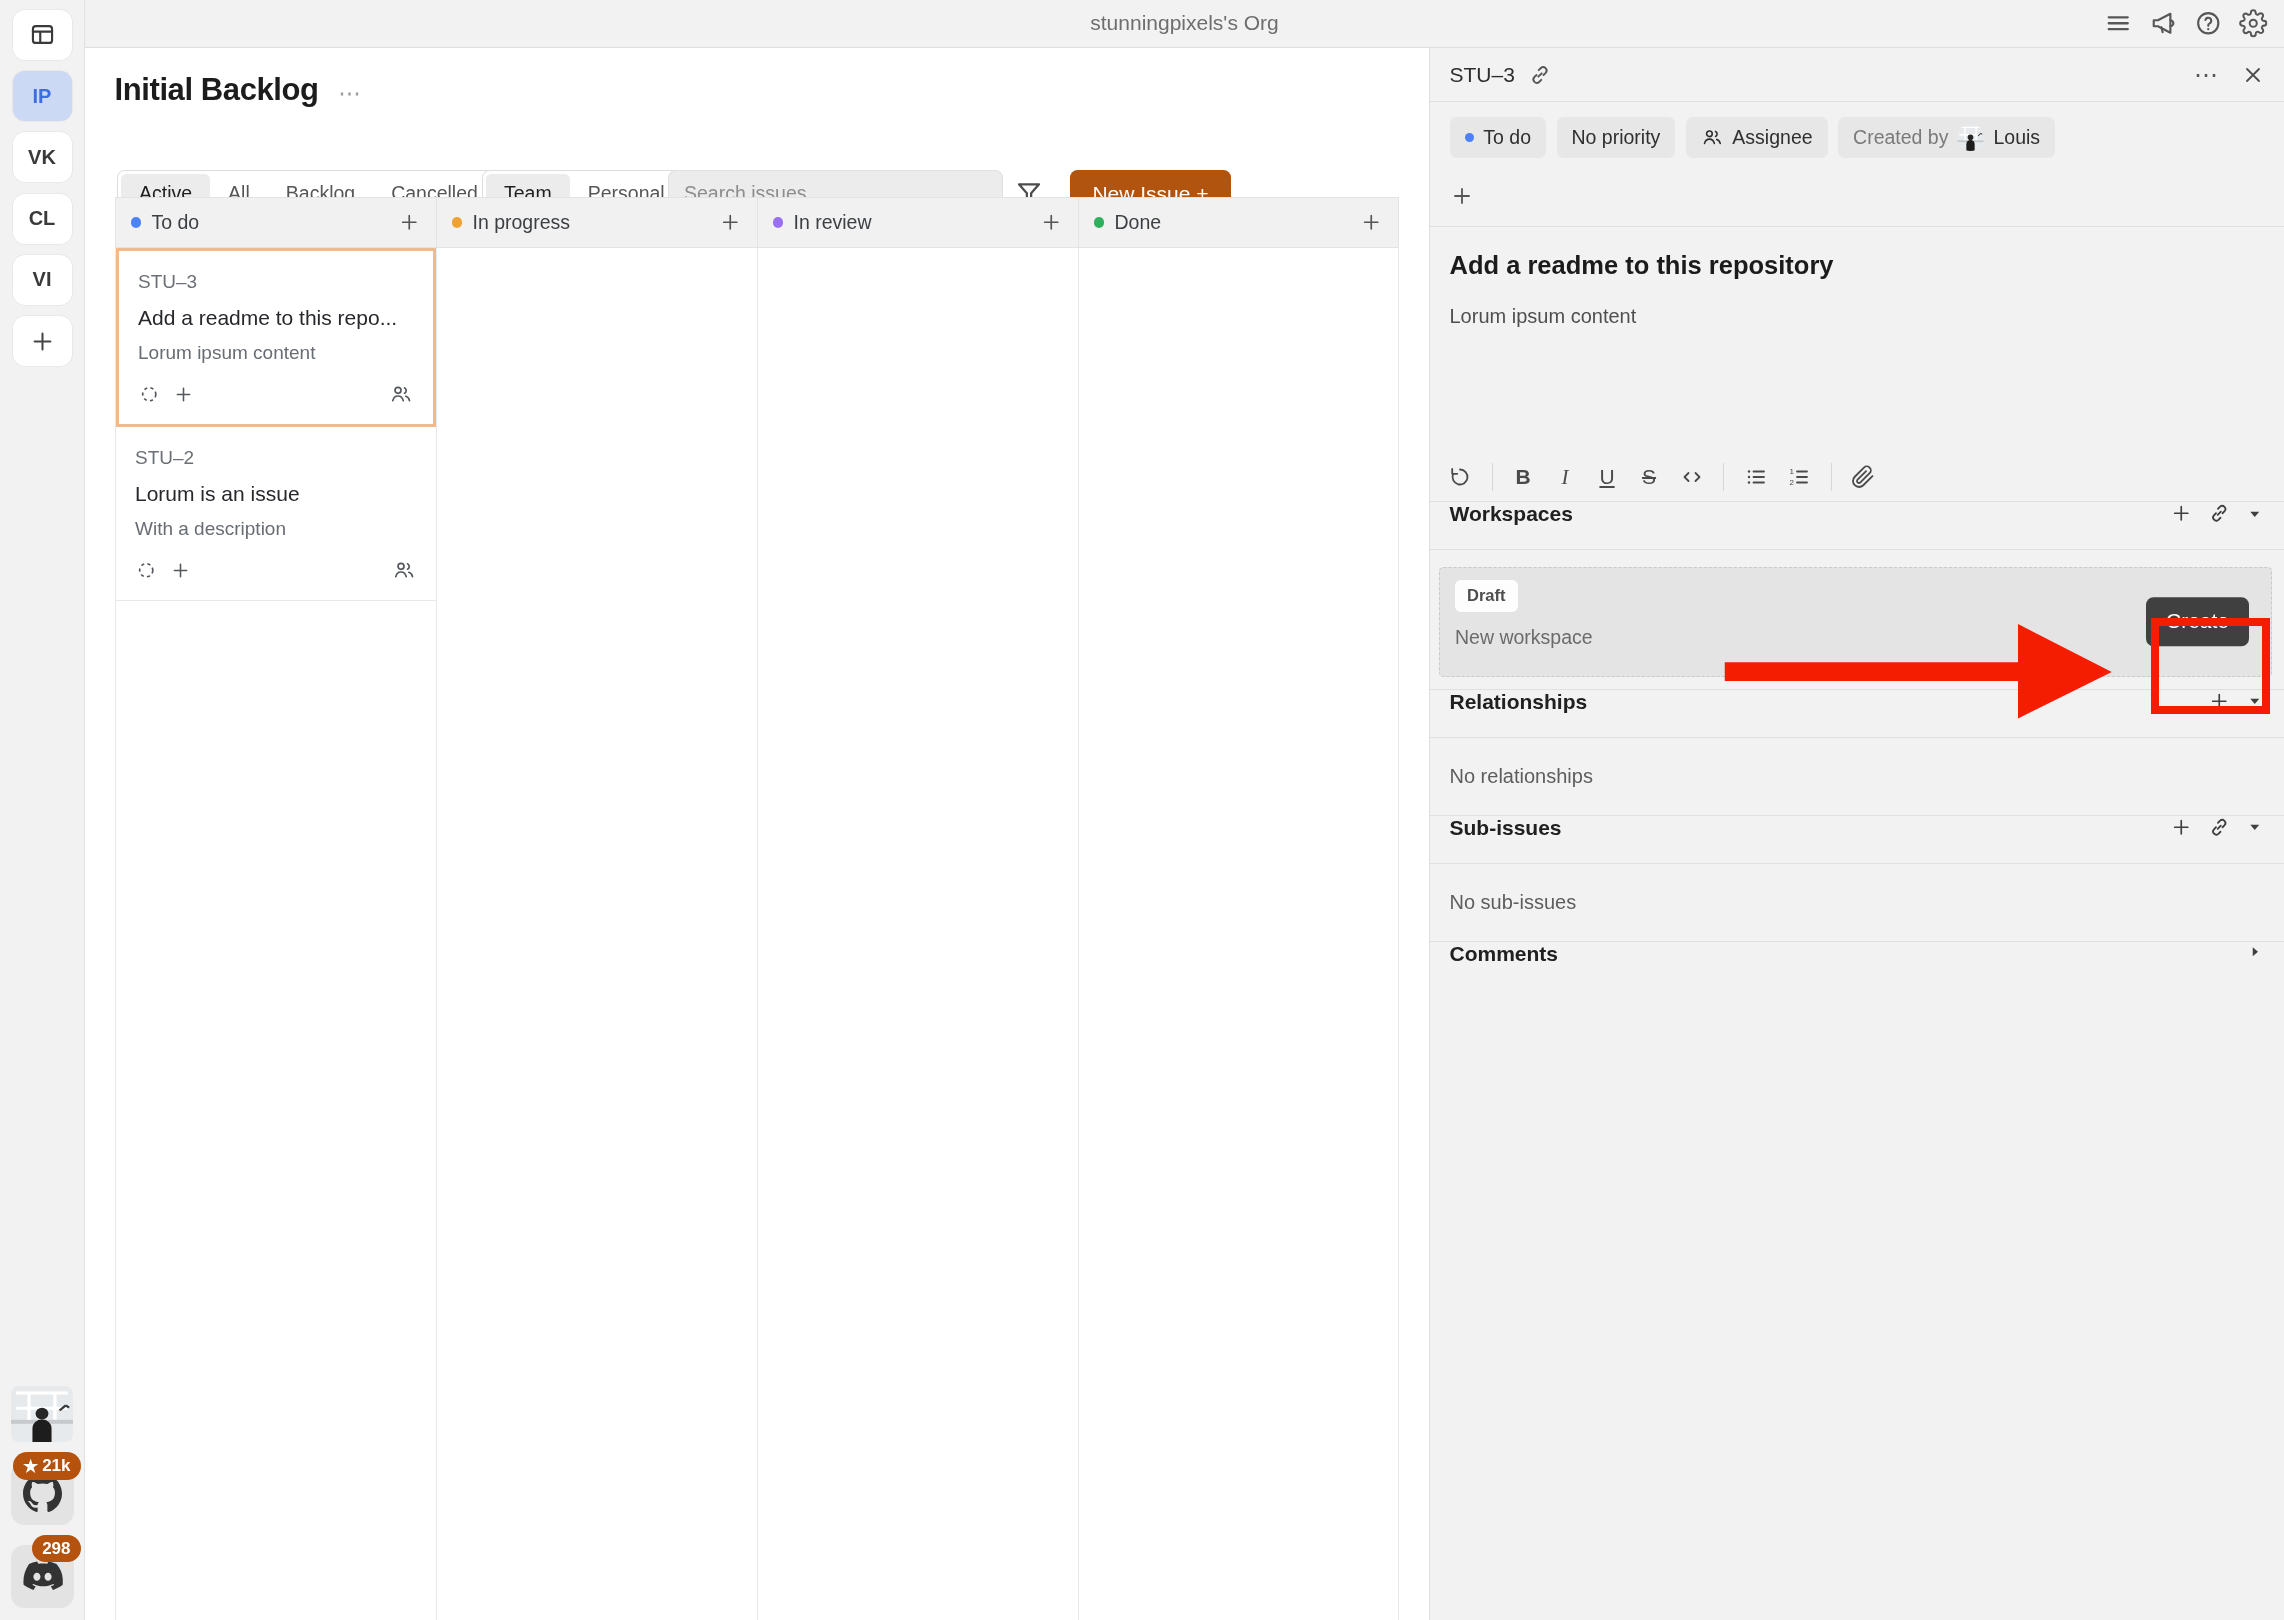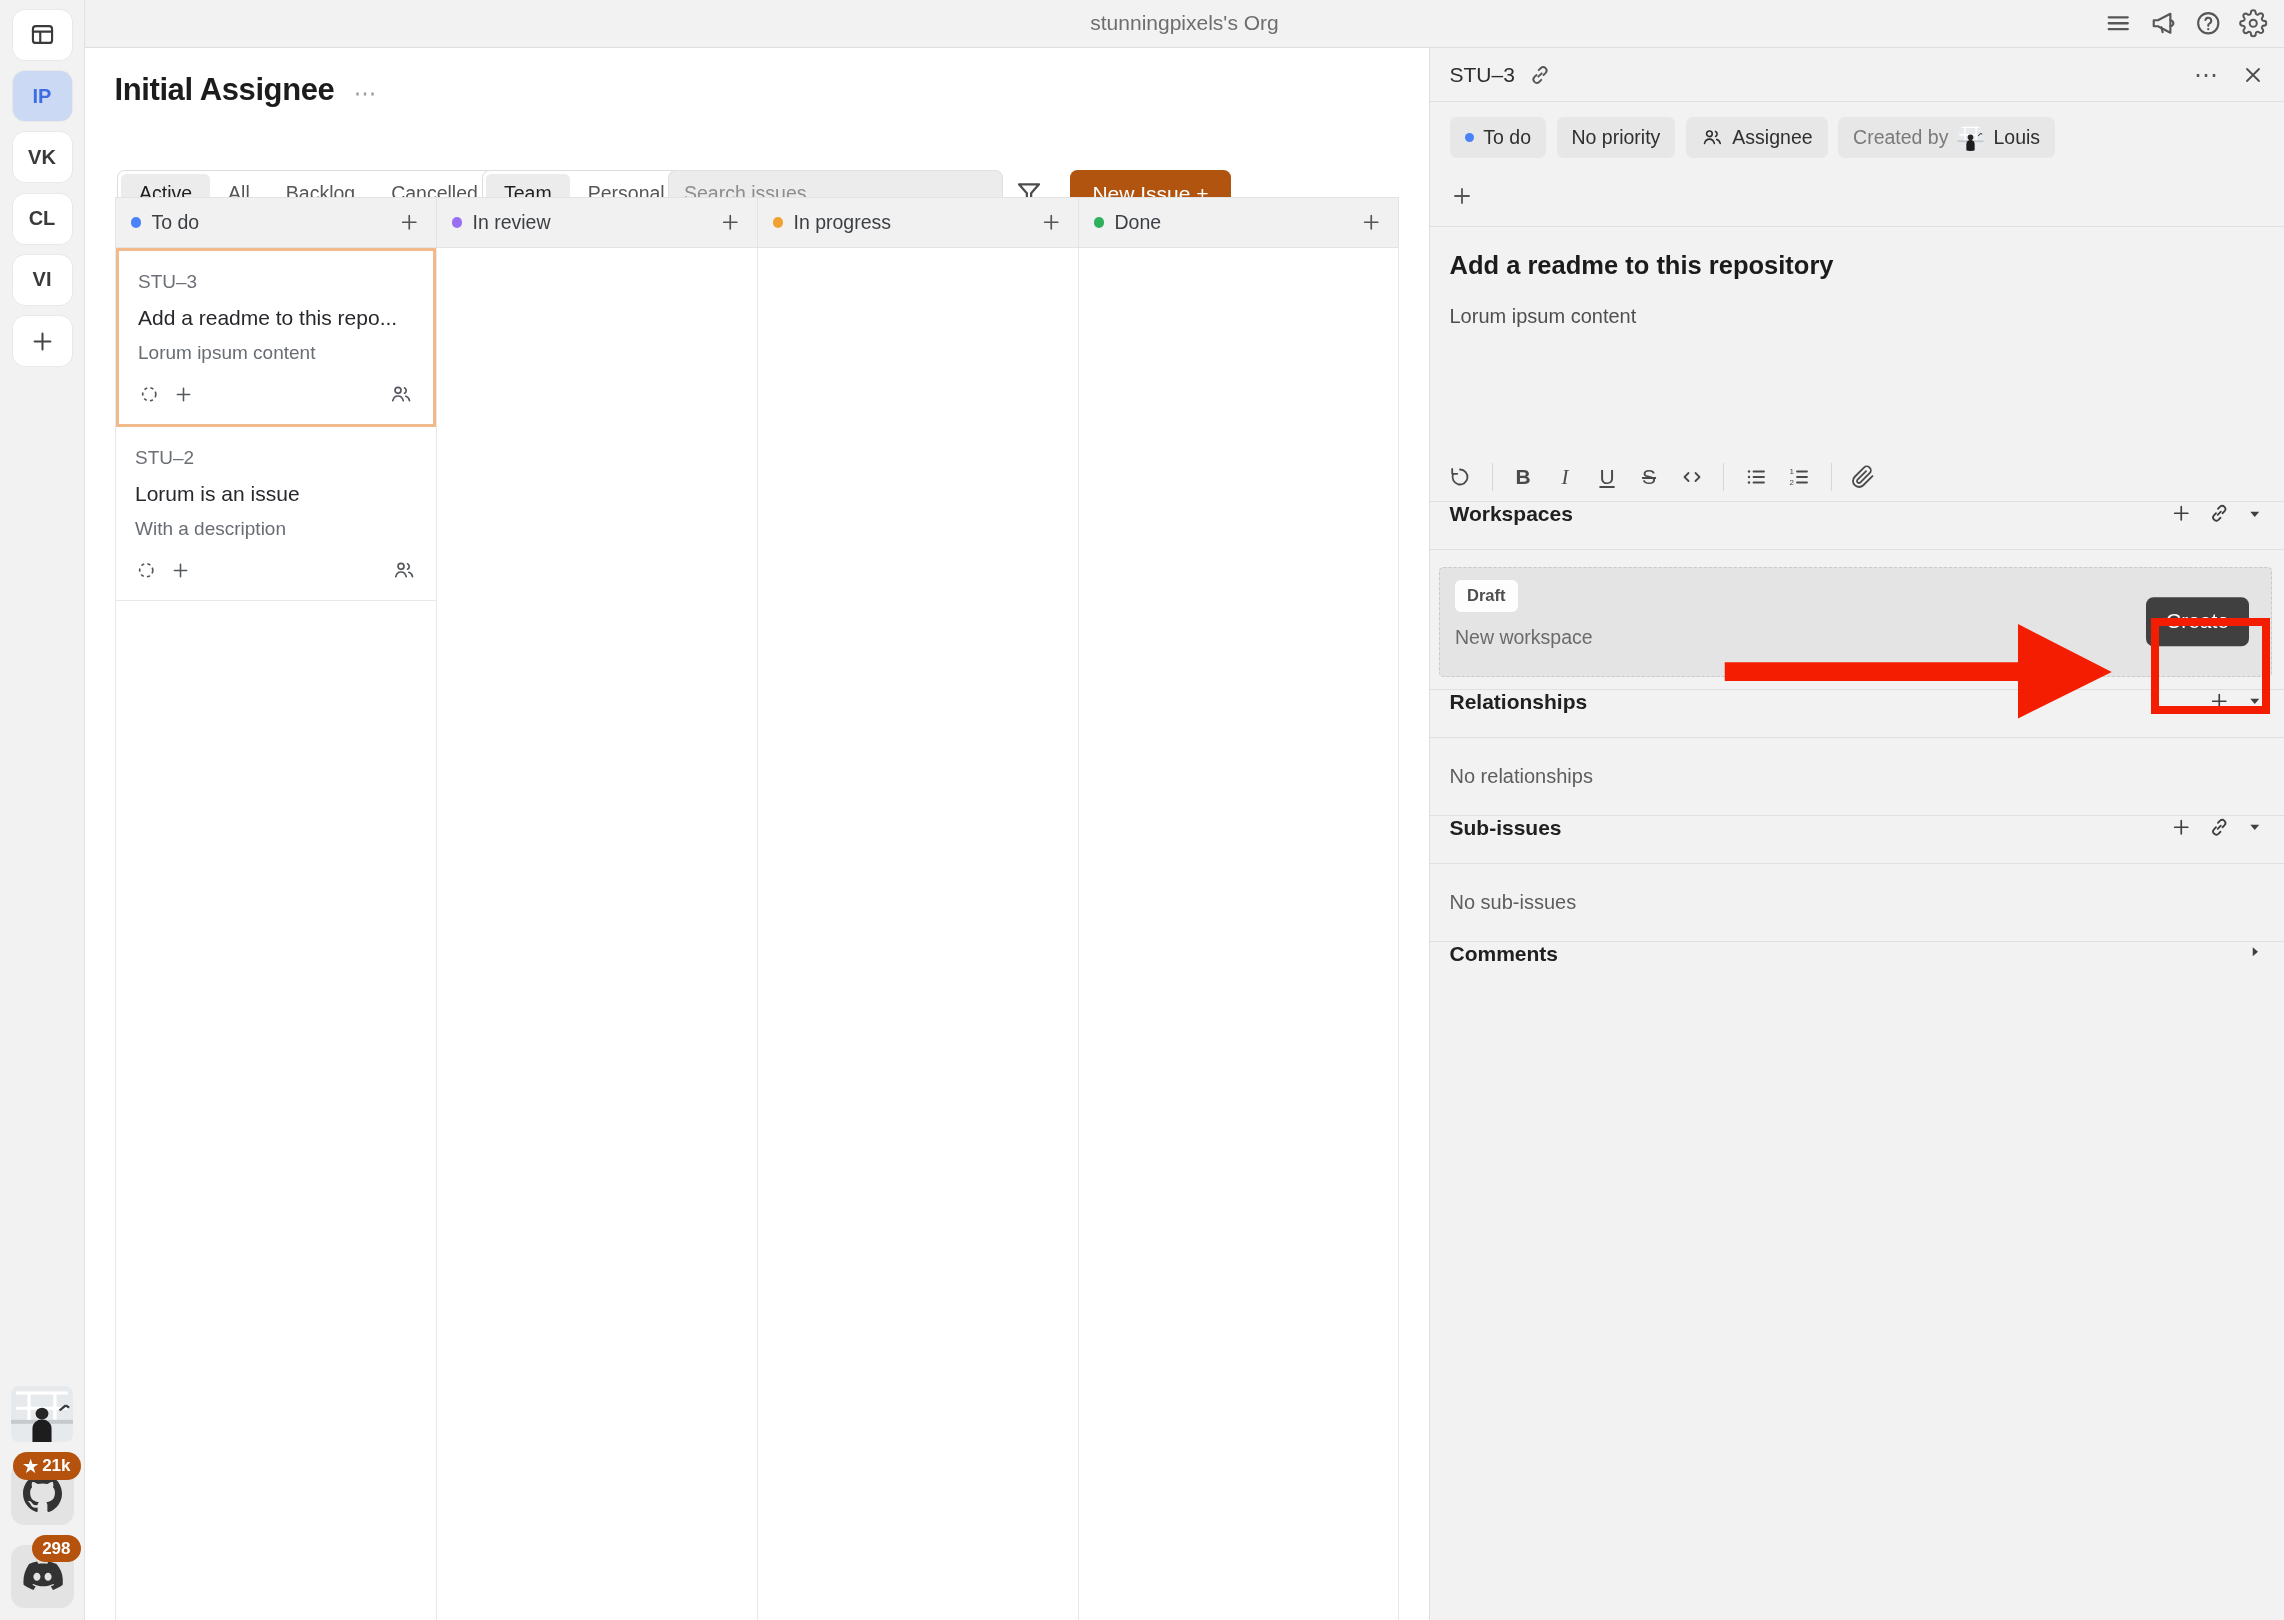--- a/index.html
+++ b/index.html
@@ -306,21 +306,21 @@
       <span>
           <svg class="ic" width="28.5" height="28.5" viewBox="0 0 38 38">
             <use href="#i-gear"></use>
           </svg>
         </span>
     </div>
   </header>
 
   <main class="board">
     <div class="board-title-row">
-      <h1 class="board-title" style="margin:0">Initial Assignee</h1>
+      <h1 class="board-title" style="margin:0">Initial Backlog</h1>
       <span class="board-title-menu">⋯</span>
     </div>
 
     <div class="filters">
       <div class="seg-group g1">
         <span class="seg active">Active</span>
         <span class="seg">All</span>
         <span class="seg">Backlog</span>
         <span class="seg">Cancelled</span>
       </div>
@@ -341,31 +341,31 @@
       <div class="chead">
         <span class="dot" style="background: rgb(76, 130, 247);"></span>
         <span class="chead-label">To do</span>
         <span class="chead-plus">
             <svg class="ic" width="22.5" height="22.5" viewBox="0 0 30 30">
               <use href="#i-plus"></use>
             </svg>
           </span>
       </div>
       <div class="chead">
+        <span class="dot" style="background: rgb(239, 161, 49);"></span>
+        <span class="chead-label">In progress</span>
+        <span class="chead-plus">
+            <svg class="ic" width="22.5" height="22.5" viewBox="0 0 30 30">
+              <use href="#i-plus"></use>
+            </svg>
+          </span>
+      </div>
+      <div class="chead">
         <span class="dot" style="background: rgb(155, 111, 242);"></span>
         <span class="chead-label">In review</span>
-        <span class="chead-plus">
-            <svg class="ic" width="22.5" height="22.5" viewBox="0 0 30 30">
-              <use href="#i-plus"></use>
-            </svg>
-          </span>
-      </div>
-      <div class="chead">
-        <span class="dot" style="background: rgb(239, 161, 49);"></span>
-        <span class="chead-label">In progress</span>
         <span class="chead-plus">
             <svg class="ic" width="22.5" height="22.5" viewBox="0 0 30 30">
               <use href="#i-plus"></use>
             </svg>
           </span>
       </div>
       <div class="chead">
         <span class="dot" style="background: rgb(46, 176, 92);"></span>
         <span class="chead-label">Done</span>
         <span class="chead-plus">

